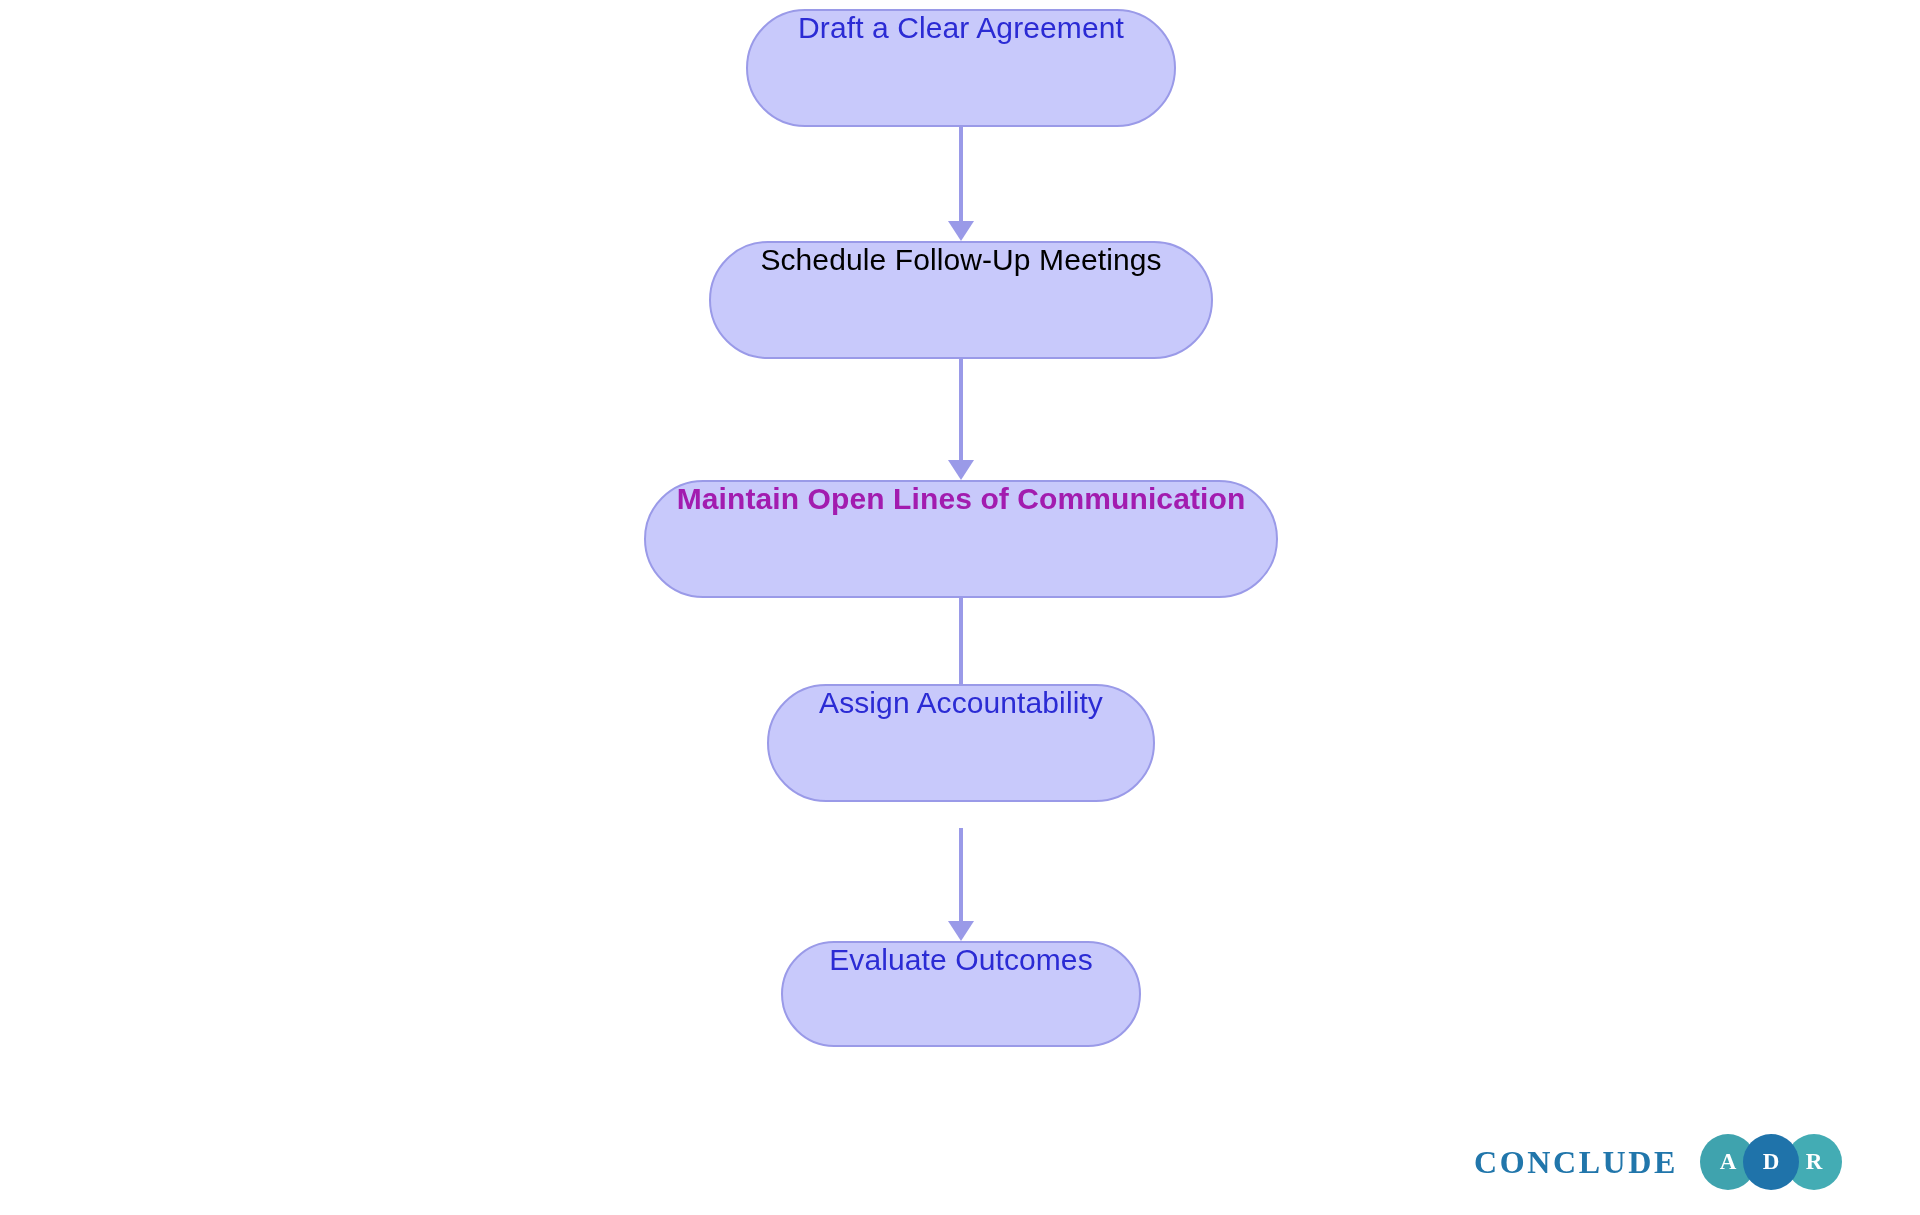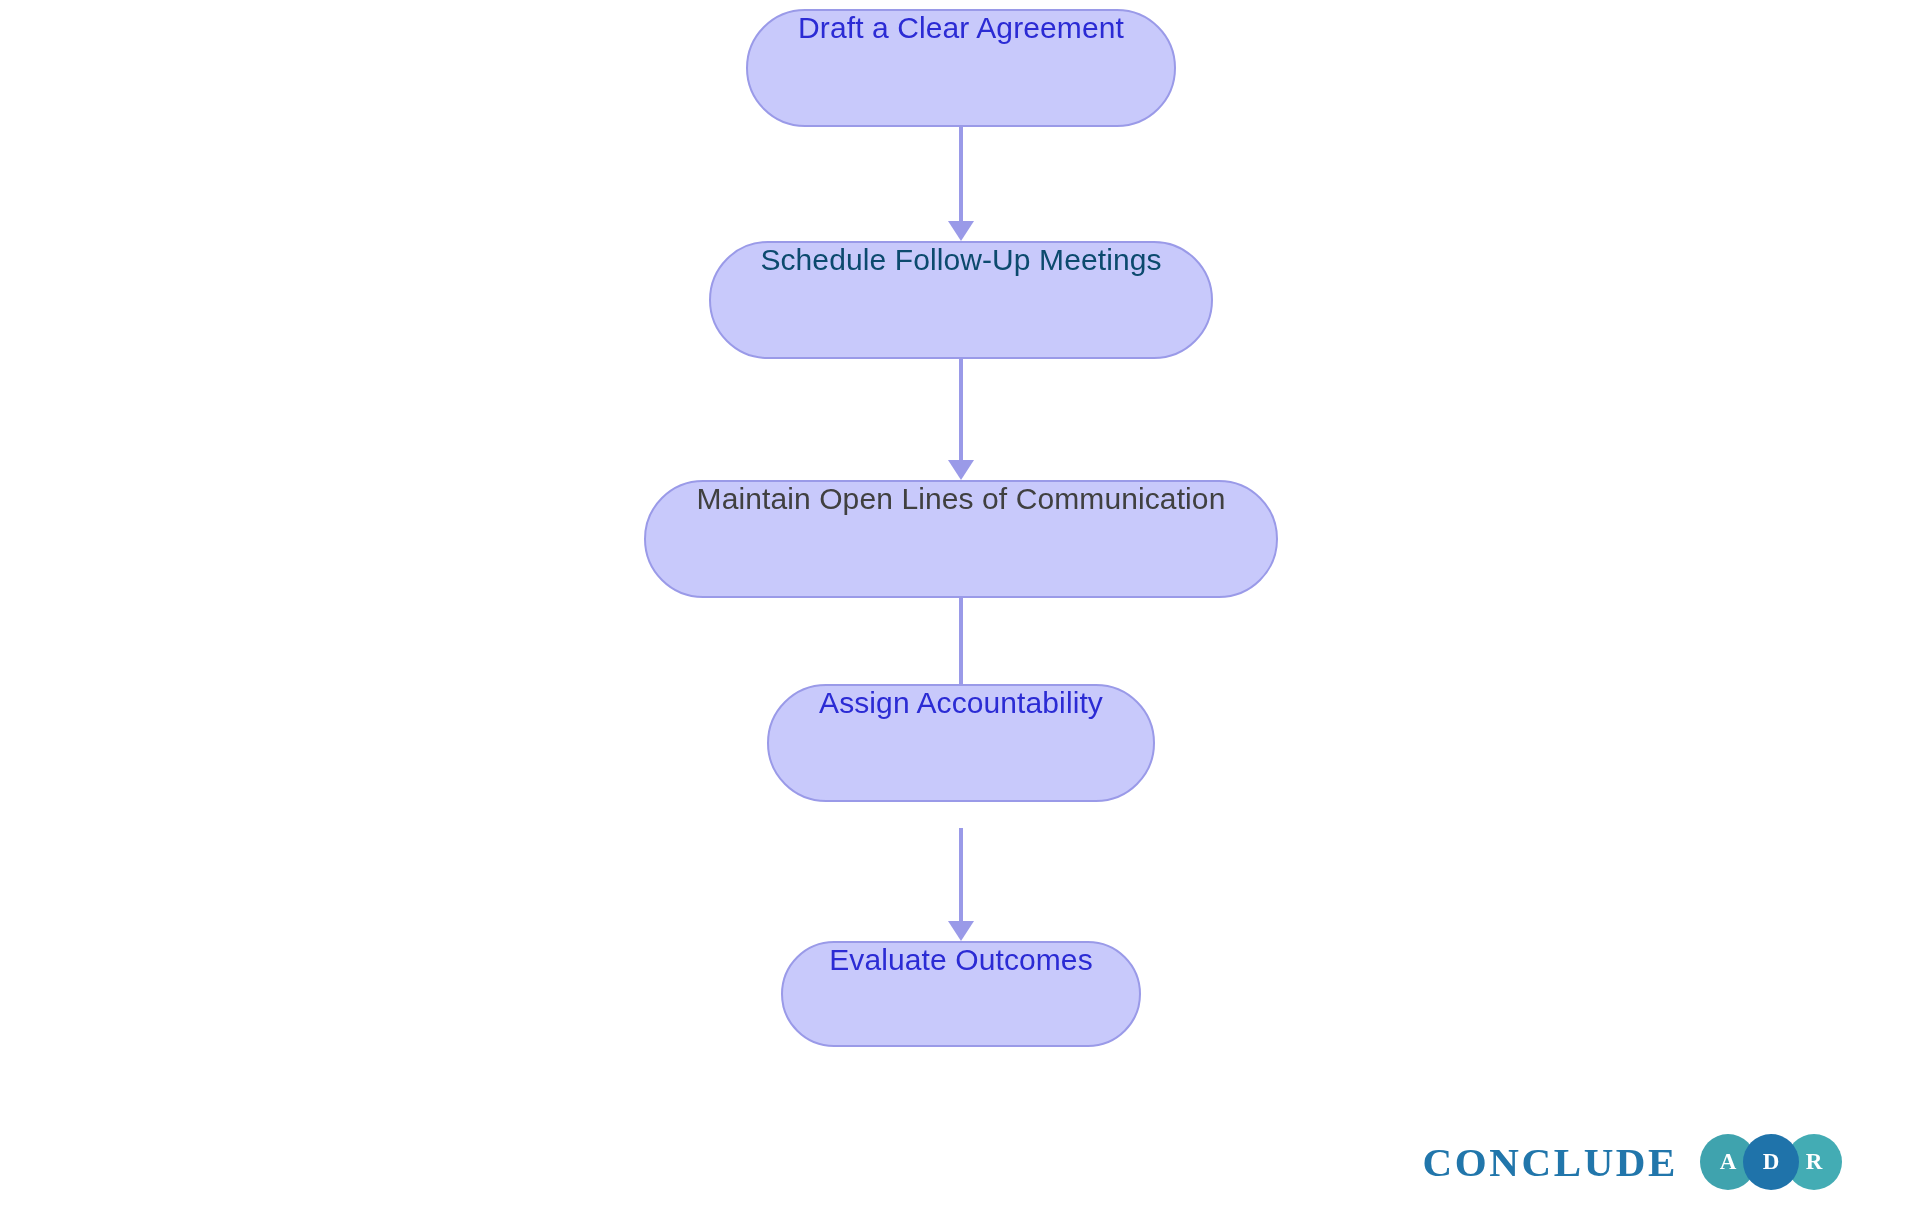--- a/index.html
+++ b/index.html
@@ -77,21 +77,21 @@
   #brand-logo {
     position: absolute;
     right: 78px;
     bottom: 25px;
     display: flex;
     align-items: center;
     gap: 22px;
   }
   .brand-word {
     font-family: "Liberation Serif", serif;
-    font-size: 41px;
+    font-size: 32px;
     font-weight: 700;
     letter-spacing: 2.6px;
     color: #2176ab;
     user-select: none;
   }
   .brand-circles {
     position: relative;
     display: flex;
     align-items: center;
     height: 56px;
@@ -136,25 +136,25 @@
   <div class="connector" style="left: 961px; top: 828px; height: 113px;">
     <div class="shaft" style="height: 95px; background: rgb(154, 154, 232);"></div>
     <div class="head" style="border-top-color: rgb(154, 154, 232);"></div>
   </div>
 
   <div class="node" style="left: 961px; top: 9px; width: 430px; height: 118px; background: rgb(200, 201, 251); border-color: rgb(154, 154, 232);">
     <span class="node-label" style="color: rgb(43, 43, 212);">Draft a Clear Agreement</span>
   </div>
 
   <div class="node" style="left: 961px; top: 241px; width: 504px; height: 118px; background: rgb(200, 201, 251); border-color: rgb(154, 154, 232);">
-    <span class="node-label" style="color: #0c4a6e;">Schedule Follow-Up Meetings</span>
+    <span class="node-label" style="color: #000000;">Schedule Follow-Up Meetings</span>
   </div>
 
   <div class="node" style="left: 961px; top: 480px; width: 634px; height: 118px; background: rgb(200, 201, 251); border-color: rgb(154, 154, 232);">
-    <span class="node-label" style="color: #404040;">Maintain Open Lines of Communication</span>
+    <span class="node-label" style="color: #a21caf; font-weight: bold;">Maintain Open Lines of Communication</span>
   </div>
 
   <div class="node" style="left: 961px; top: 684px; width: 388px; height: 118px; background: rgb(200, 201, 251); border-color: rgb(154, 154, 232);">
     <span class="node-label" style="color: rgb(43, 43, 212);">Assign Accountability</span>
   </div>
 
   <div class="node" style="left: 961px; top: 941px; width: 360px; height: 106px; background: rgb(200, 201, 251); border-color: rgb(154, 154, 232);">
     <span class="node-label" style="color: rgb(43, 43, 212);">Evaluate Outcomes</span>
   </div>
 

